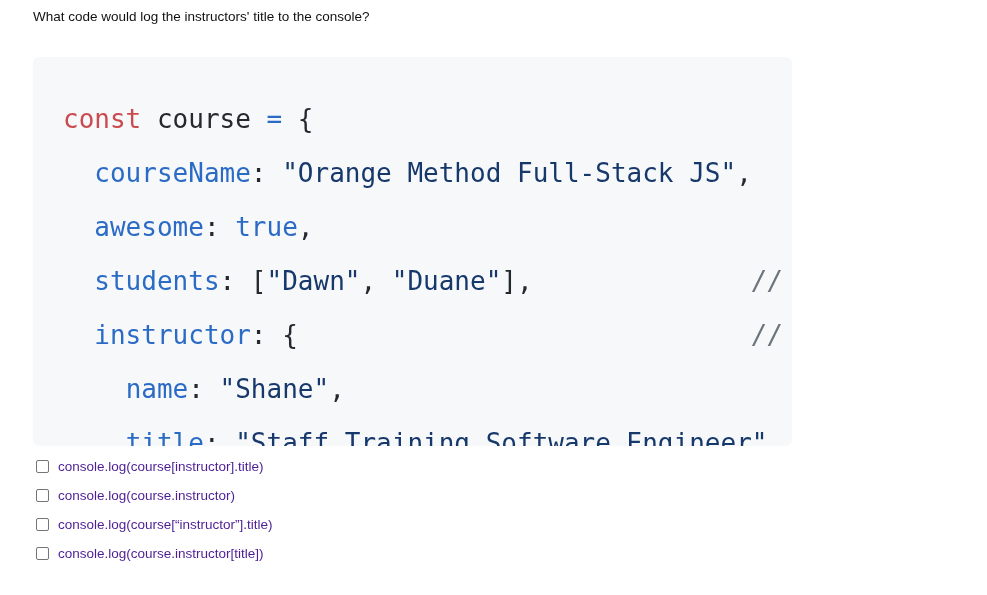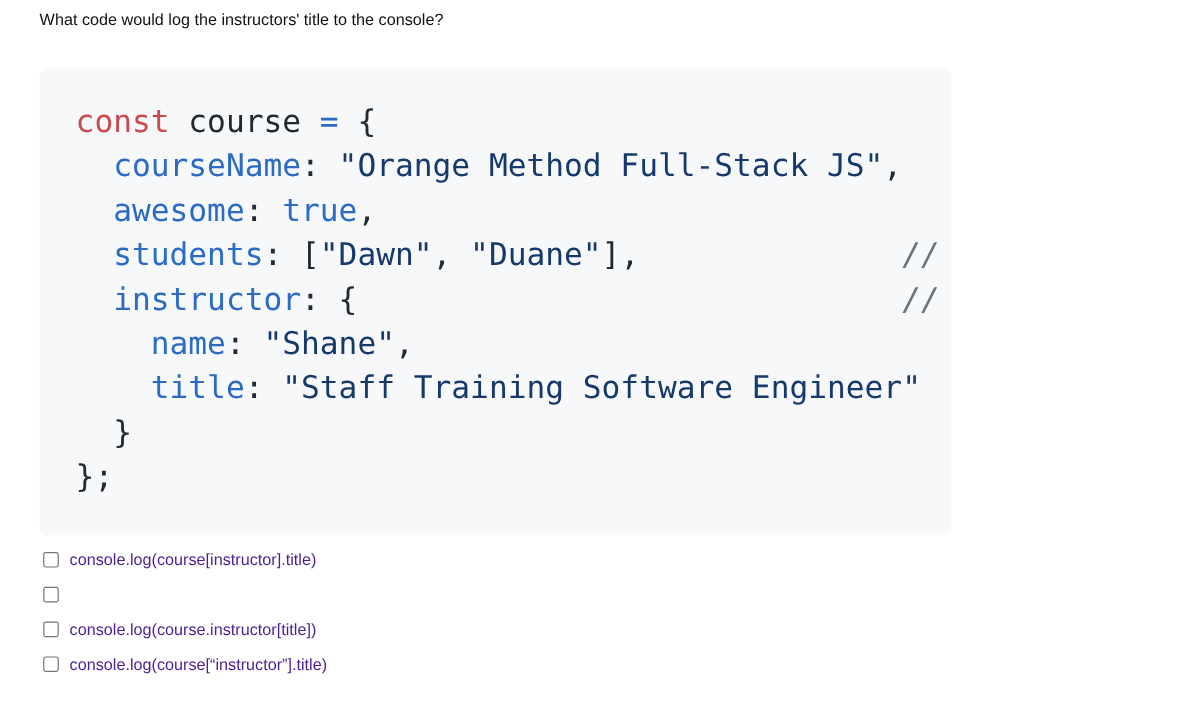--- a/index.html
+++ b/index.html
@@ -32,21 +32,21 @@
   }
   pre.code {
     margin: 0;
     padding: 27px 0 0 30px;
     font-family: "DejaVu Sans Mono", "Liberation Mono", monospace;
     font-size: 26px;
     line-height: 37px;
     color: #24292e;
     white-space: pre;
   }
-  .code-line { height: 37px; }
+  .code-line { height: 37px; margin-top: 17px; }
   .kw   { color: #ca4a4f; }
   .blue { color: #2b6bc5; }
   .str  { color: #17386b; }
   .cmt  { color: #6b737c; font-style: italic; }
   .options {
     position: absolute;
     left: 36px;
     top: 452px;
   }
   .option-row {
@@ -78,22 +78,23 @@
   <pre class="code"><div class="code-line"><span class="kw">const</span><span> course </span><span class="blue">=</span><span> {</span></div><div class="code-line"><span>  </span><span class="blue">courseName</span><span>: </span><span class="str">"Orange Method Full-Stack JS"</span><span>,</span></div><div class="code-line"><span>  </span><span class="blue">awesome</span><span>: </span><span class="blue">true</span><span>,</span></div><div class="code-line"><span>  </span><span class="blue">students</span><span>: [</span><span class="str">"Dawn"</span><span>, </span><span class="str">"Duane"</span><span>],</span><span>              </span><span class="cmt">//</span></div><div class="code-line"><span>  </span><span class="blue">instructor</span><span>: {</span><span>                             </span><span class="cmt">//</span></div><div class="code-line"><span>    </span><span class="blue">name</span><span>: </span><span class="str">"Shane"</span><span>,</span></div><div class="code-line"><span>    </span><span class="blue">title</span><span>: </span><span class="str">"Staff Training Software Engineer"</span></div><div class="code-line"><span>  }</span></div><div class="code-line"><span>};</span></div></pre>
 </div>
 
 <div class="options">
     <label class="option-row">
       <span class="checkbox"></span>
       <span class="option-label">console.log(course[instructor].title)</span>
     </label>
     <label class="option-row">
       <span class="checkbox"></span>
+      <span class="option-label">console.log(course.instructor)</span>
+    </label>
+    <label class="option-row">
+      <span class="checkbox"></span>
+      <span class="option-label">console.log(course[“instructor”].title)</span>
     </label>
     <label class="option-row">
       <span class="checkbox"></span>
       <span class="option-label">console.log(course.instructor[title])</span>
     </label>
-    <label class="option-row">
-      <span class="checkbox"></span>
-      <span class="option-label">console.log(course[“instructor”].title)</span>
-    </label>
   </div>
 
 </body></html>

